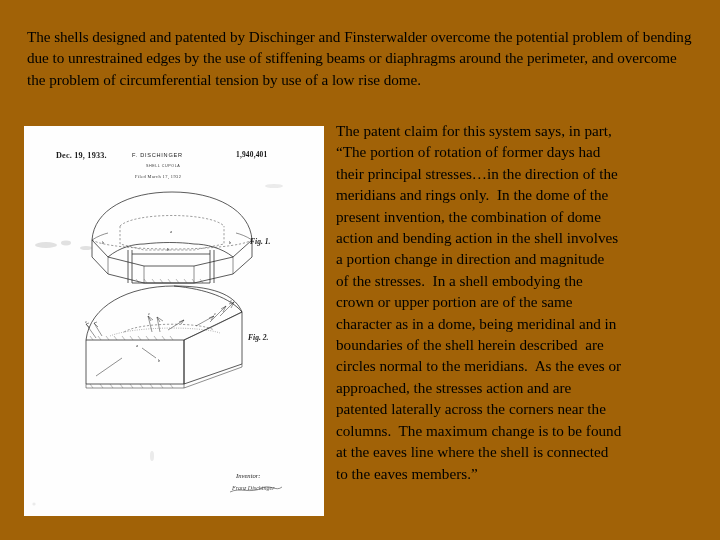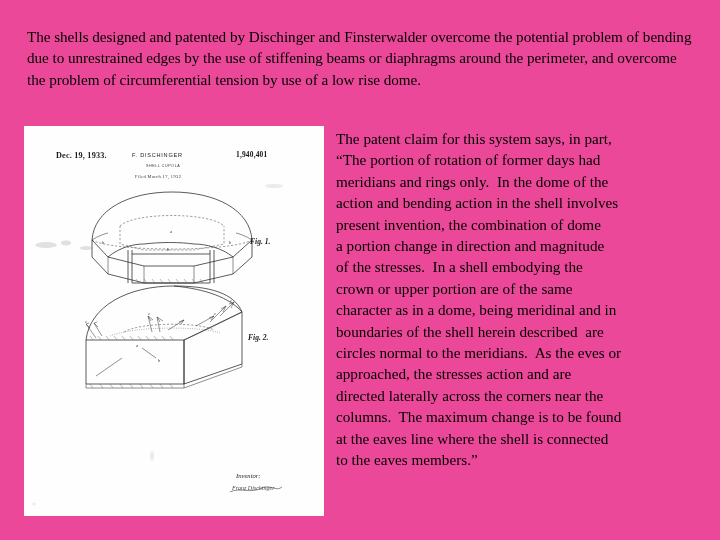--- a/index.html
+++ b/index.html
@@ -4,21 +4,21 @@
 <style>
   html, body {
     margin: 0;
     padding: 0;
     background: #ffffff;
   }
   #slide {
     position: relative;
     width: 720px;
     height: 540px;
-    background: #ec4899;
+    background: #a16207;
     overflow: hidden;
     font-family: "Liberation Serif", "DejaVu Serif", serif;
     color: #000000;
   }
 
   
   #intro-paragraph {
     position: absolute;
     left: 27px;
     top: 26px;
@@ -27,21 +27,21 @@
     line-height: 21.4px;
     text-align: left;
     letter-spacing: -0.05px;
     color: #000;
   }
 
   
   #claim-paragraph {
     position: absolute;
     left: 336px;
-    top: 128px;
+    top: 120px;
     width: 360px;
     font-size: 15.2px;
     line-height: 21.4px;
     color: #000;
   }
   #claim-paragraph .ln { display: block; white-space: pre; }
 
   
   #patent-figure {
     position: absolute;
@@ -242,29 +242,30 @@
         <text class="pt-sig" x="208" y="364">Franz Dischinger</text>
         <path class="ln-thin" d="M 206 366 C 216 361, 226 368, 238 362 C 246 358, 252 366, 258 361"></path>
       </g>
 
     </svg>
   </div>
 
   <div id="claim-paragraph">
     <span class="ln">The patent claim for this system says, in part,</span>
     <span class="ln">“The portion of rotation of former days had</span>
+    <span class="ln">their principal stresses…in the direction of the</span>
     <span class="ln">meridians and rings only.  In the dome of the</span>
+    <span class="ln">present invention, the combination of dome</span>
     <span class="ln">action and bending action in the shell involves</span>
-    <span class="ln">present invention, the combination of dome</span>
     <span class="ln">a portion change in direction and magnitude</span>
     <span class="ln">of the stresses.  In a shell embodying the</span>
     <span class="ln">crown or upper portion are of the same</span>
     <span class="ln">character as in a dome, being meridinal and in</span>
     <span class="ln">boundaries of the shell herein described  are</span>
     <span class="ln">circles normal to the meridians.  As the eves or</span>
     <span class="ln">approached, the stresses action and are</span>
-    <span class="ln">directed laterally across the corners near the</span>
+    <span class="ln">patented laterally across the corners near the</span>
     <span class="ln">columns.  The maximum change is to be found</span>
     <span class="ln">at the eaves line where the shell is connected</span>
     <span class="ln">to the eaves members.”</span>
   </div>
 
 </div>
 
 </body></html>

